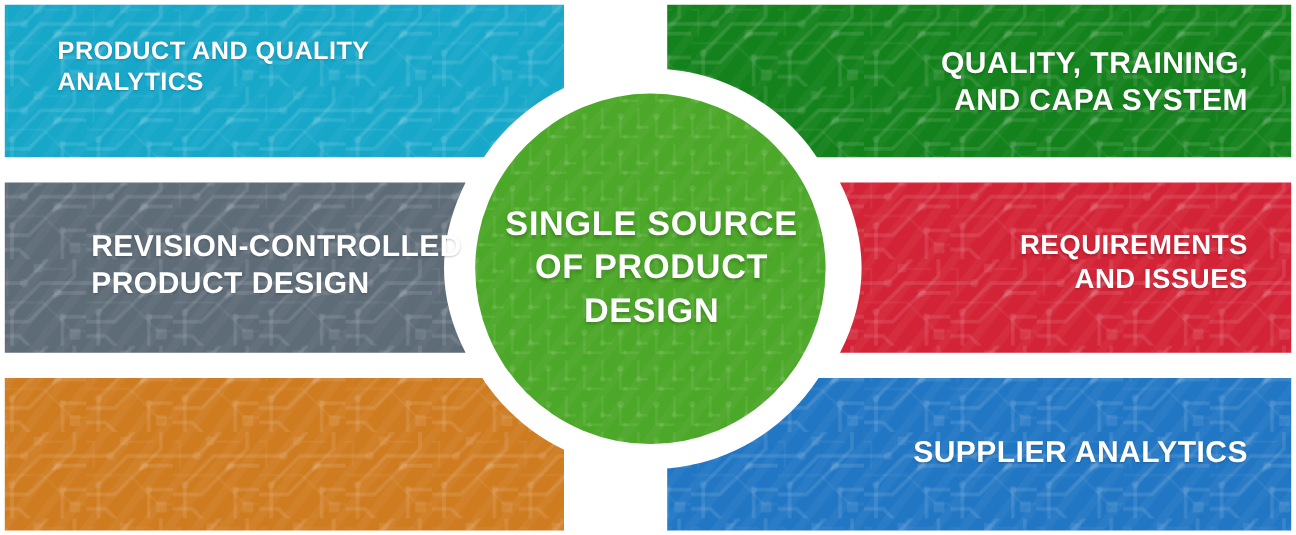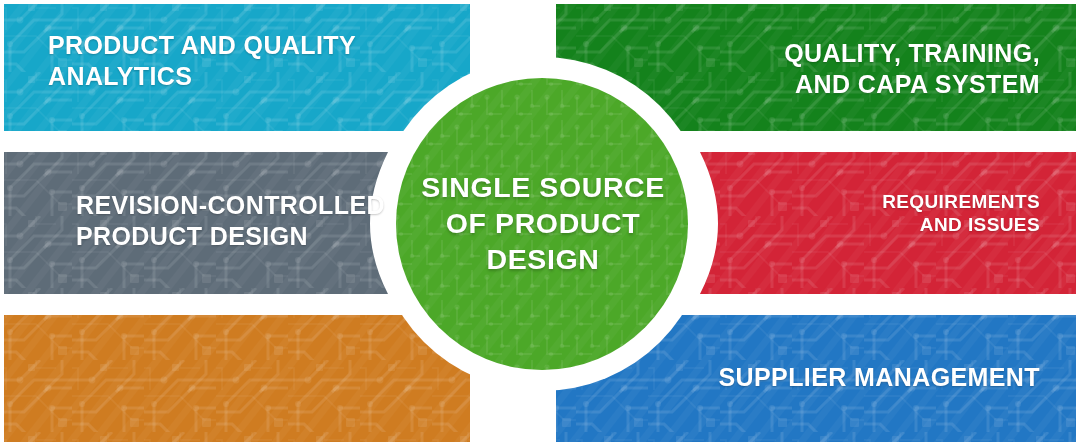--- a/index.html
+++ b/index.html
@@ -30,24 +30,24 @@
     position: absolute;
     color: #ffffff;
     font-weight: bold;
     font-family: "Liberation Sans", sans-serif;
     letter-spacing: 0.4px;
     line-height: 1.22;
     text-shadow: 0 1px 2px rgba(0,0,0,0.22);
     pointer-events: none;
     white-space: pre-line;
   }
-  .lbl-tl { left: 48px;  top: 30px;  width: 330px; font-size: 25px; text-align: left; }
+  .lbl-tl { left: 48px;  top: 30px;  width: 330px; font-size: 21px; text-align: left; }
   .lbl-tr { right: 40px; top: 38px;  width: 360px; font-size: 25px; text-align: right; }
   .lbl-ml { left: 48px;  top: 190px; width: 330px; font-size: 25px; text-align: left; margin-left: 28px; }
-  .lbl-mr { right: 40px; top: 190px; width: 330px; font-size: 19px; text-align: right; }
+  .lbl-mr { right: 40px; top: 190px; width: 330px; font-size: 23px; text-align: right; }
   .lbl-bl { left: 48px;  top: 336px; width: 460px; font-size: 25px; text-align: left; }
   .lbl-br { right: 40px; top: 362px; width: 420px; font-size: 25px; text-align: right; }
 
   .hub-label {
     position: absolute;
     left: 402px;
     top: 170px;
     width: 282px;
     text-align: center;
     color: #ffffff;
@@ -168,19 +168,19 @@
   <div class="panel-label lbl-tr">QUALITY, TRAINING,
 AND CAPA SYSTEM</div>
 
   <div class="panel-label lbl-ml">REVISION-CONTROLLED
 PRODUCT DESIGN</div>
 
   <div class="panel-label lbl-mr">REQUIREMENTS
 AND ISSUES</div>
 
 
-  <div class="panel-label lbl-br">SUPPLIER MANAGEMENT</div>
+  <div class="panel-label lbl-br">SUPPLIER ANALYTICS</div>
 
   <div class="hub-label">SINGLE SOURCE
 OF PRODUCT
 DESIGN</div>
 
 </div>
 
 </body></html>

